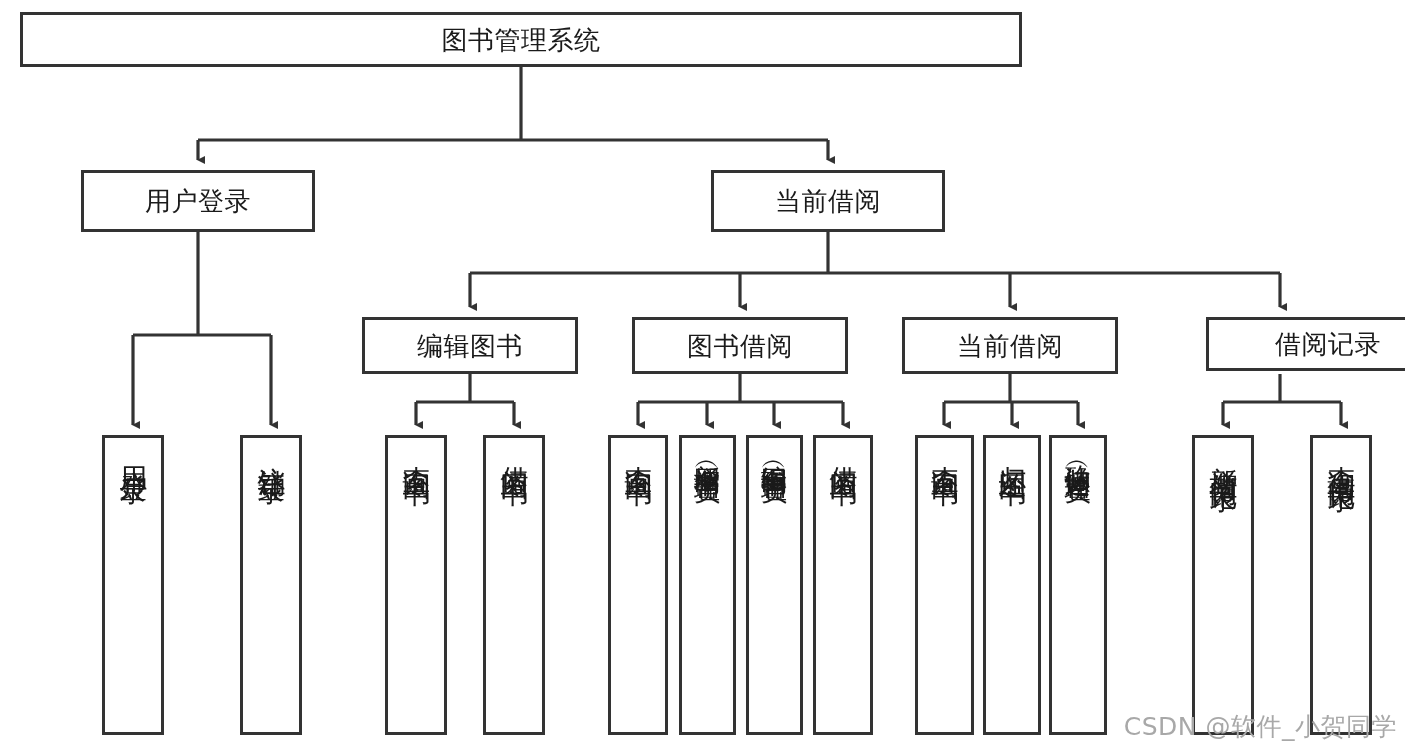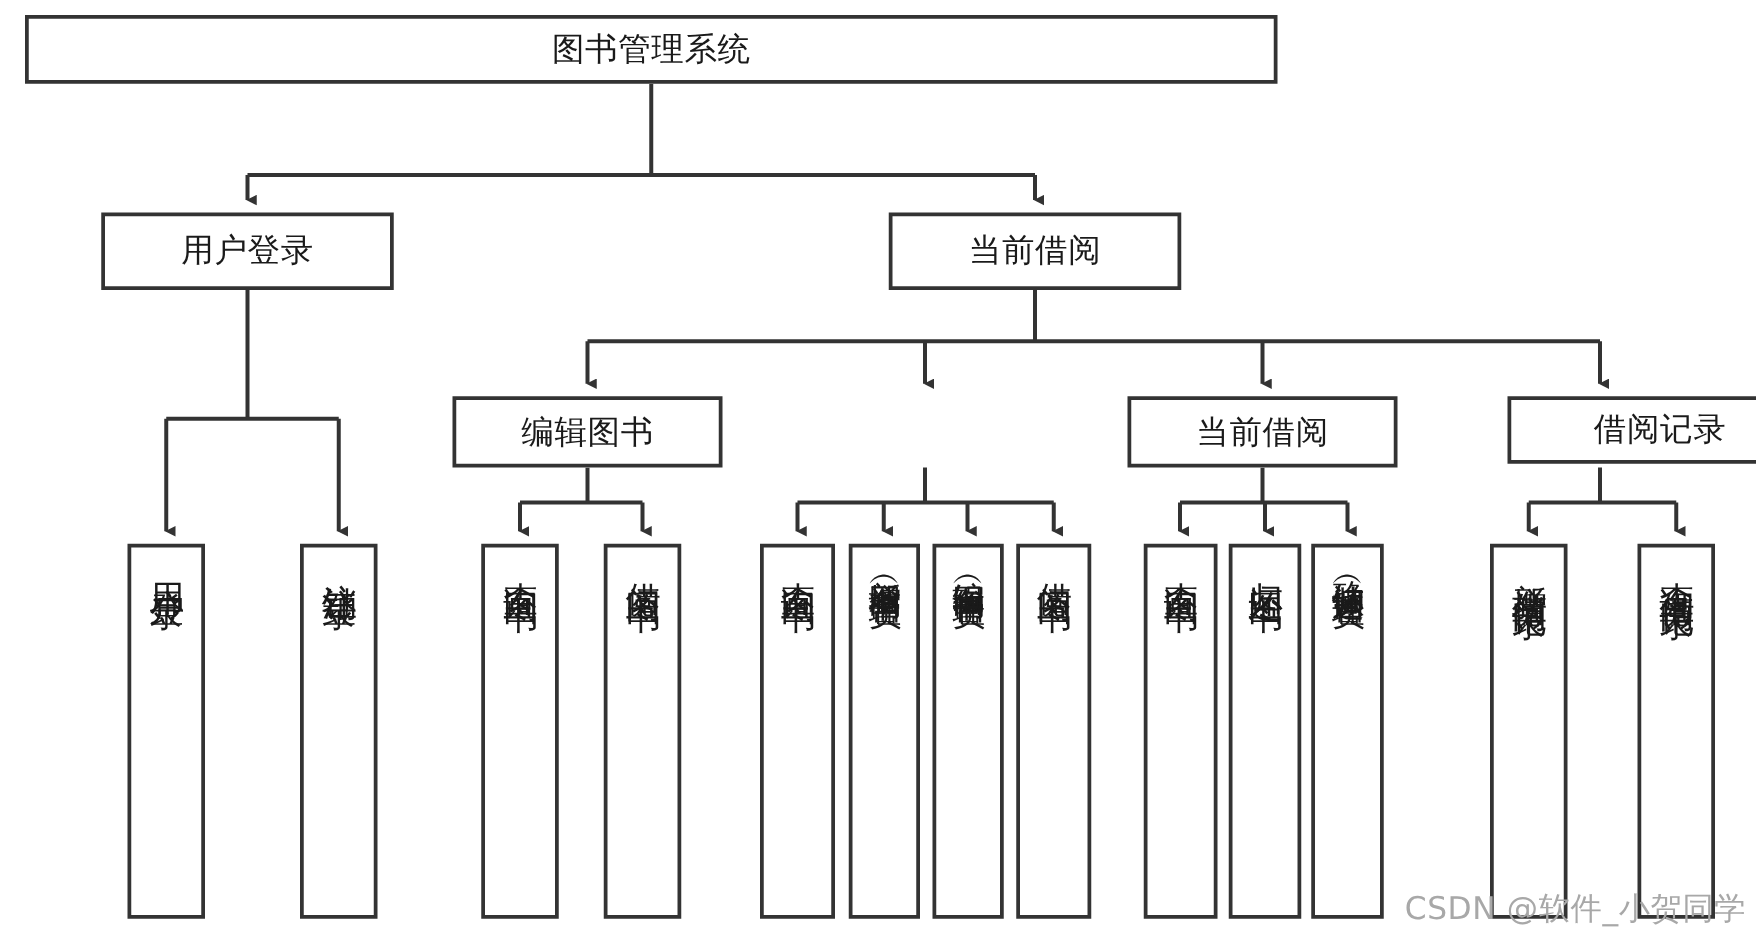--- a/index.html
+++ b/index.html
@@ -133,20 +133,23 @@
   <div class="node h" id="n-l2-0" style="left: 81px; top: 170px; width: 234px; height: 62px;">
     <span class="lbl">用户登录</span>
   </div>
   <div class="node h" id="n-l2-1" style="left: 711px; top: 170px; width: 234px; height: 62px;">
     <span class="lbl">当前借阅</span>
   </div>
 
   <div class="node h" id="n-l3-0" style="left: 362px; top: 317px; width: 216px; height: 57px;">
     <span class="lbl">编辑图书</span>
   </div>
+  <div class="node h" id="n-l3-1" style="left: 632px; top: 317px; width: 216px; height: 57px;">
+    <span class="lbl">图书借阅</span>
+  </div>
   <div class="node h" id="n-l3-2" style="left: 902px; top: 317px; width: 216px; height: 57px; align-items: center;">
     <span class="lbl">当前借阅</span>
   </div>
   <div class="node h" id="n-l3-3" style="left: 1206px; top: 317px; width: 216px; height: 54px; padding-left: 28px;">
     <span class="lbl">借阅记录</span>
   </div>
 
   <div class="node v" id="n-lf-0" style="left: 102px; top: 435px; width: 62px; height: 300px;">
     <span class="lbl">用户登录</span>
   </div>

